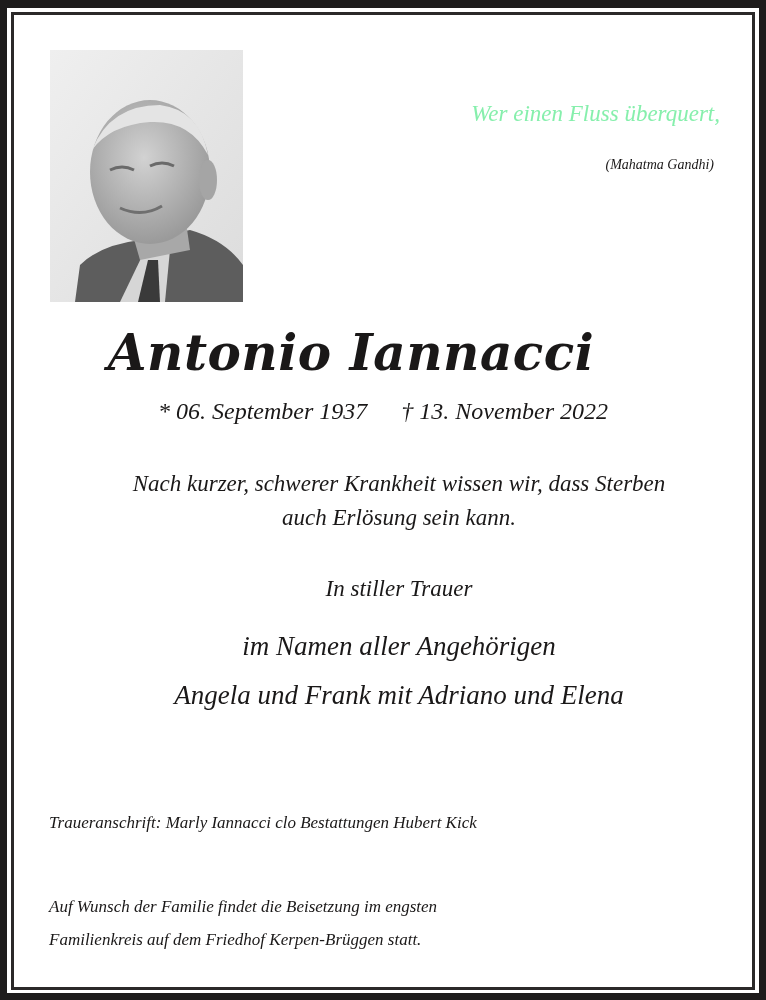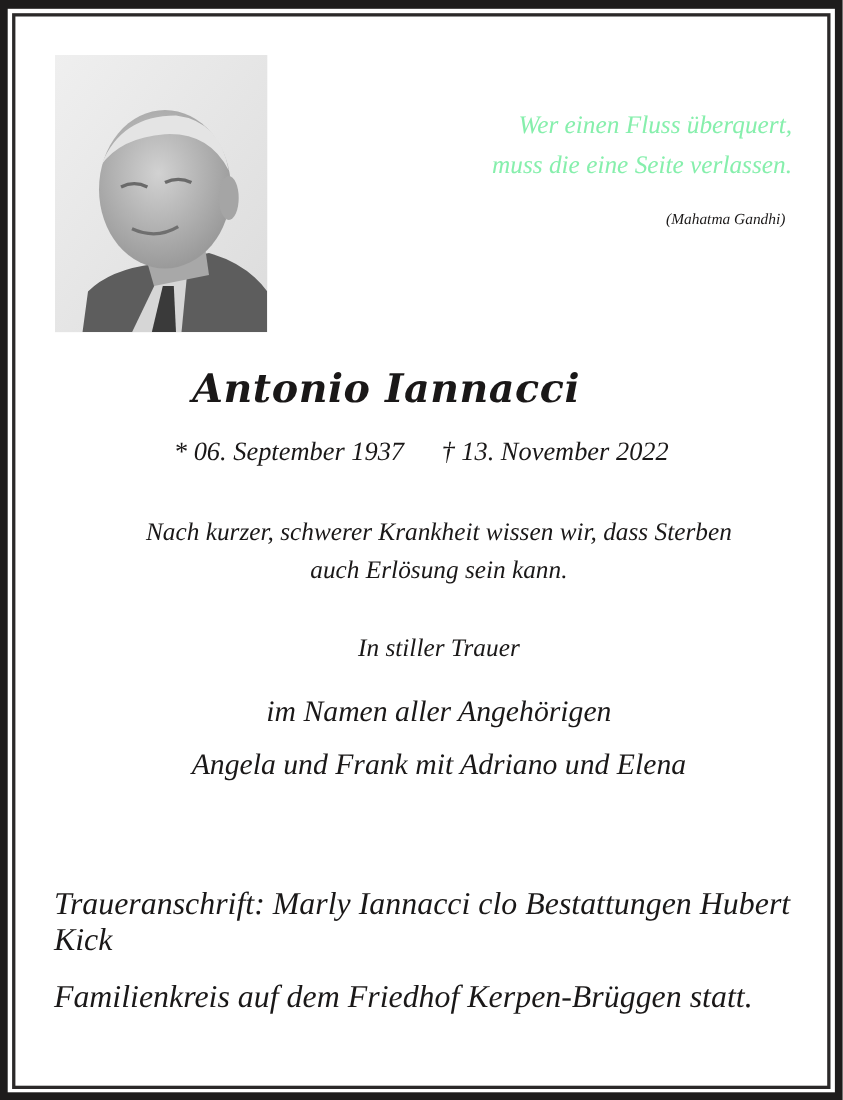--- a/index.html
+++ b/index.html
@@ -3,28 +3,28 @@
 <meta charset="utf-8">
 <style>
   html, body { margin:0; padding:0; }
   body { width:766px; height:1000px; background:#1e1c1c; position:relative; overflow:hidden; }
   .gap { position:absolute; left:7px; top:8px; width:752px; height:985px; background:#ffffff; }
   .inner { position:absolute; left:11px; top:12px; width:738px; height:972px; border:3px solid #2b2929; background:#ffffff; }
   .photo { position:absolute; left:50px; top:50px; width:193px; height:252px; background:#e8e8e8; overflow:hidden; }
   .quote { position:absolute; left:380px; top:96px; width:340px; text-align:right; }
   .quote .line { font-family:"Liberation Serif", serif; font-style:italic; font-size:23px; line-height:36px; color:#86efac; }
   .quote .attr { font-family:"Liberation Serif", serif; font-style:italic; font-size:14px; line-height:22px; color:#1a1818; margin-top:22px; margin-right:6px; }
-  .name { position:absolute; left:0; top:318px; width:702px; text-align:center; font-family:"DejaVu Serif", serif; font-style:italic; font-weight:bold; font-size:36px; line-height:70px; color:#1a1818; letter-spacing:0.5px; }
+  .name { position:absolute; left:0; top:318px; width:702px; text-align:center; font-family:"DejaVu Serif", serif; font-style:italic; font-weight:bold; font-size:50px; line-height:70px; color:#1a1818; letter-spacing:0.5px; }
   .dates { position:absolute; left:0; top:394px; width:766px; text-align:center; font-family:"Liberation Serif", serif; font-style:italic; font-size:24px; line-height:34px; color:#1a1818; }
   .dates span + span { margin-left:34px; }
   .centered { position:absolute; left:0; width:738px; text-align:center; font-family:"Liberation Serif", serif; font-style:italic; color:#1a1818;padding-left:30px; }
   .msg { top:467px; font-size:23px; line-height:34px; }
   .trauer { top:572px; font-size:23px; line-height:34px; }
   .family { top:622px; font-size:27px; line-height:49px; }
-  .left { position:absolute; left:49px; width:700px; font-family:"Liberation Serif", serif; font-style:italic; font-size:29px; line-height:33px; color:#1a1818; }
+  .left { position:absolute; left:49px; width:700px; font-family:"Liberation Serif", serif; font-style:italic; font-size:17px; line-height:33px; color:#1a1818; }
   .addr { top:806px; }
   .burial { top:890px; }
 </style>
 </head>
 <body>
 
 <div class="gap"></div>
 <div class="inner"></div>
 
 <div class="photo" title="Portrait photo of Antonio Iannacci">
@@ -51,21 +51,20 @@
     <ellipse cx="158" cy="130" rx="9" ry="20" fill="#a5a5a5"></ellipse>
     <path d="M42 100 Q60 55 110 55 Q150 60 158 105 Q140 70 100 72 Q60 75 42 100 Z" fill="#e4e4e4"></path>
     <path d="M60 120 Q72 114 84 120" stroke="#6a6a6a" stroke-width="3" fill="none"></path>
     <path d="M100 116 Q112 110 124 116" stroke="#6a6a6a" stroke-width="3" fill="none"></path>
     <path d="M70 158 Q92 168 112 156" stroke="#6f6f6f" stroke-width="3" fill="none"></path>
   </svg>
 </div>
 
 <div class="quote">
   <div class="line">Wer einen Fluss überquert,</div>
-  <div class="line">muss die eine Seite verlassen.</div>
   <div class="attr">(Mahatma Gandhi)</div>
 </div>
 
 <div class="name">Antonio Iannacci</div>
 
 <div class="dates">
   <span>* 06. September 1937</span><span>† 13. November 2022</span>
 </div>
 
 <div class="centered msg">
@@ -78,14 +77,15 @@
 <div class="centered family">
   <div>im Namen aller Angehörigen</div>
   <div>Angela und Frank mit Adriano und Elena</div>
 </div>
 
 <div class="left addr">
   <div>Traueranschrift: Marly Iannacci clo Bestattungen Hubert Kick</div>
 </div>
 
 <div class="left burial">
+  <div>Auf Wunsch der Familie findet die Beisetzung im engsten</div>
   <div>Familienkreis auf dem Friedhof Kerpen-Brüggen statt.</div>
 </div>
 
 </body></html>

